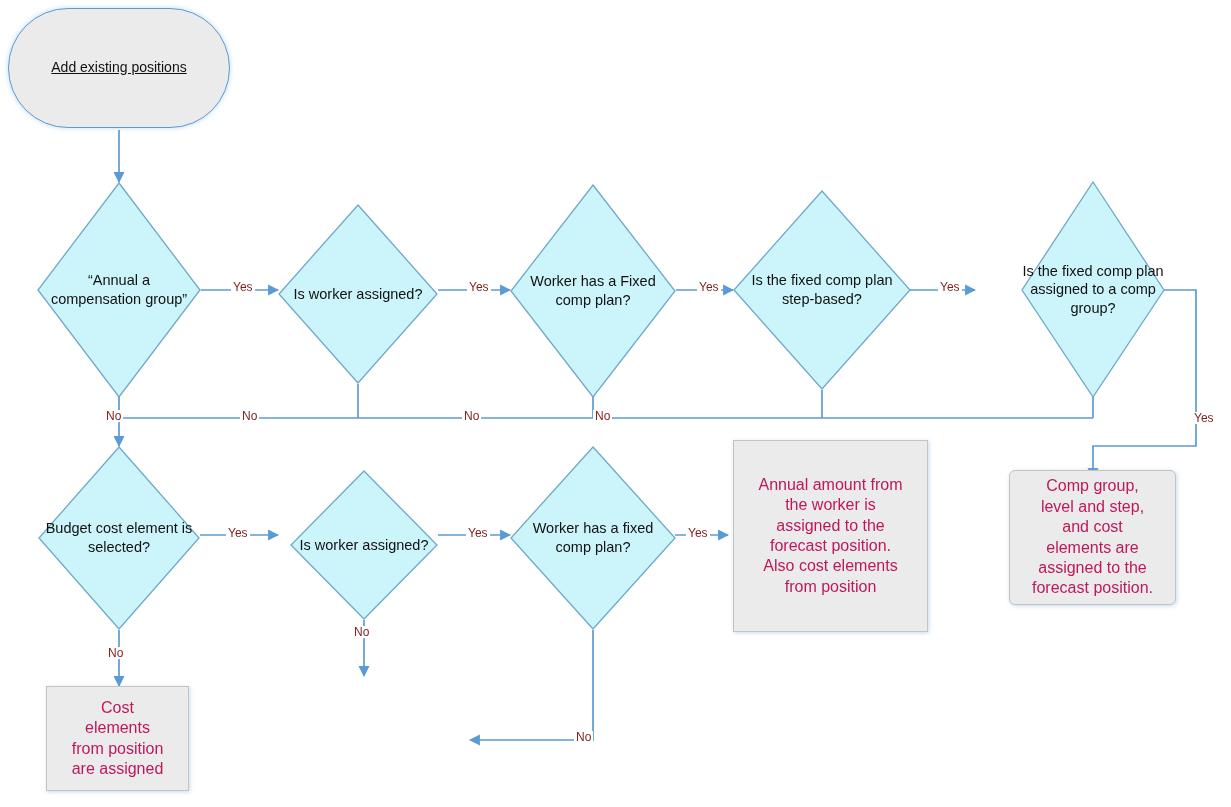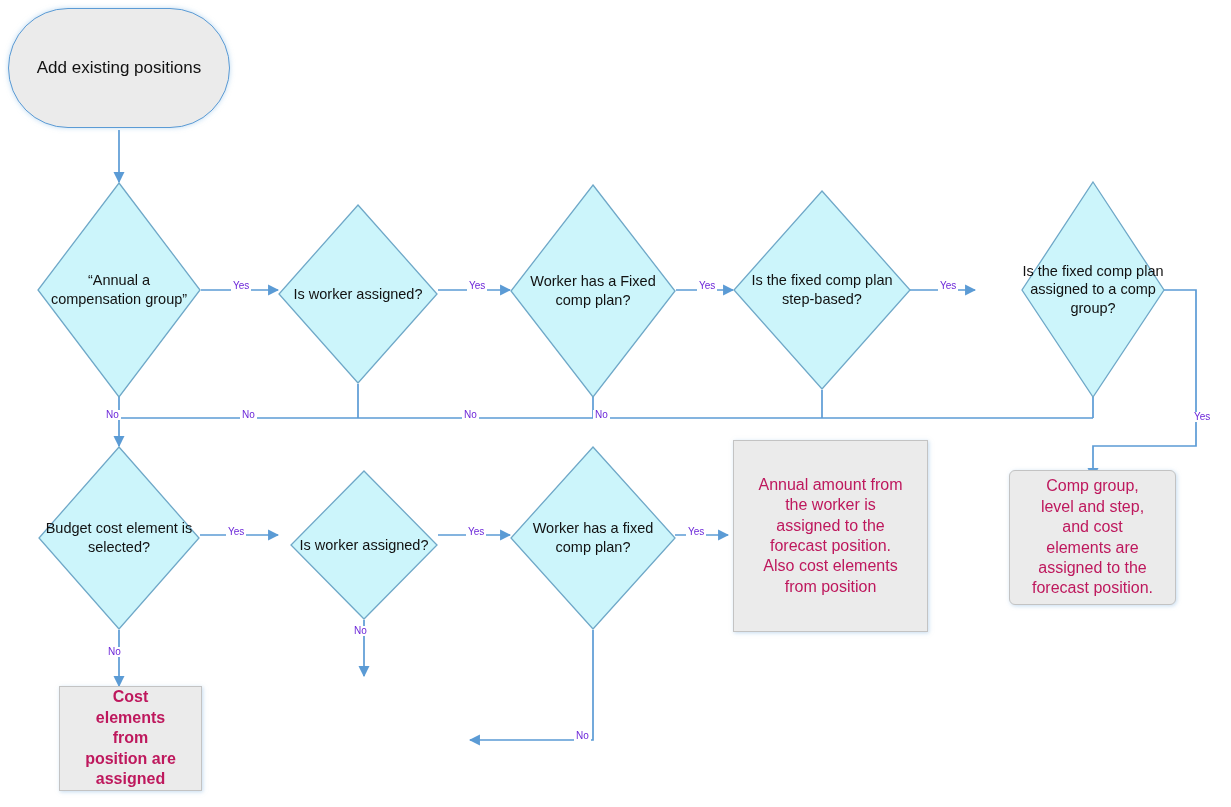--- a/index.html
+++ b/index.html
@@ -25,23 +25,24 @@
     display: flex;
     align-items: center;
     justify-content: center;
     text-align: center;
     line-height: 1.28;
   }
   .terminator {
     background: #ebebeb;
     border: 1.3px solid #5b9bd5;
     border-radius: 68px;
-    font-size: 17px;
+    font-size: 14px;
     color: #111;
     box-shadow: 0 0 5px rgba(140,190,230,0.55);
+    text-decoration: underline;
   }
   .process {
     background: #ebebeb;
     border: 1.3px solid #c3c3c3;
     font-size: 16px;
     color: #be185d;
     padding: 6px 20px;
     box-shadow: 1px 1px 4px rgba(150,190,225,0.55);
   }
   .decision {
@@ -59,22 +60,22 @@
   .edge-layer {
     position: absolute;
     left: 0;
     top: 0;
     width: 1231px;
     height: 807px;
     pointer-events: none;
   }
   .edge-label {
     position: absolute;
-    font-size: 10px;
-    color: #6d28d9;
+    font-size: 12px;
+    color: #7f1d1d;
     background: #ffffff;
     padding: 0 2px;
     white-space: nowrap;
     line-height: 1;
     text-align: center;
   }
 </style>
 </head>
 <body>
 
@@ -197,18 +198,18 @@
   </div>
 
   <div class="node process" style="left:733px; top:440px; width:195px; height:192px;">
     <span>Annual amount from the worker is assigned to the forecast position. Also cost elements from position</span>
   </div>
 
   <div class="node process" style="left:1009px; top:470px; width:167px; height:135px;border-radius:6px;">
     <span>Comp group, level and step, and cost elements are assigned to the forecast position.</span>
   </div>
 
-  <div class="node process" style="left:59px; top:686px; width:143px; height:105px;font-weight:bold;">
+  <div class="node process" style="left:46px; top:686px; width:143px; height:105px;">
     <span>Cost elements from position are assigned</span>
   </div>
 
 
 </div>
 
 </body></html>

